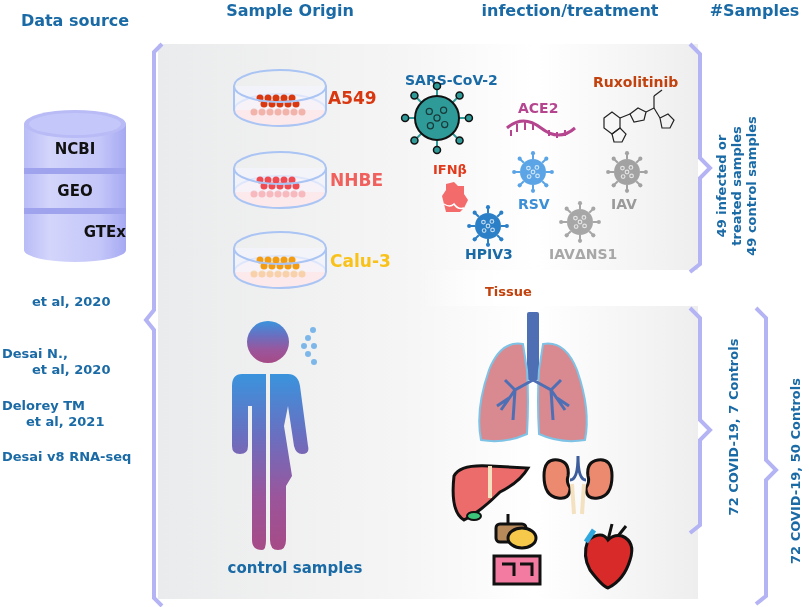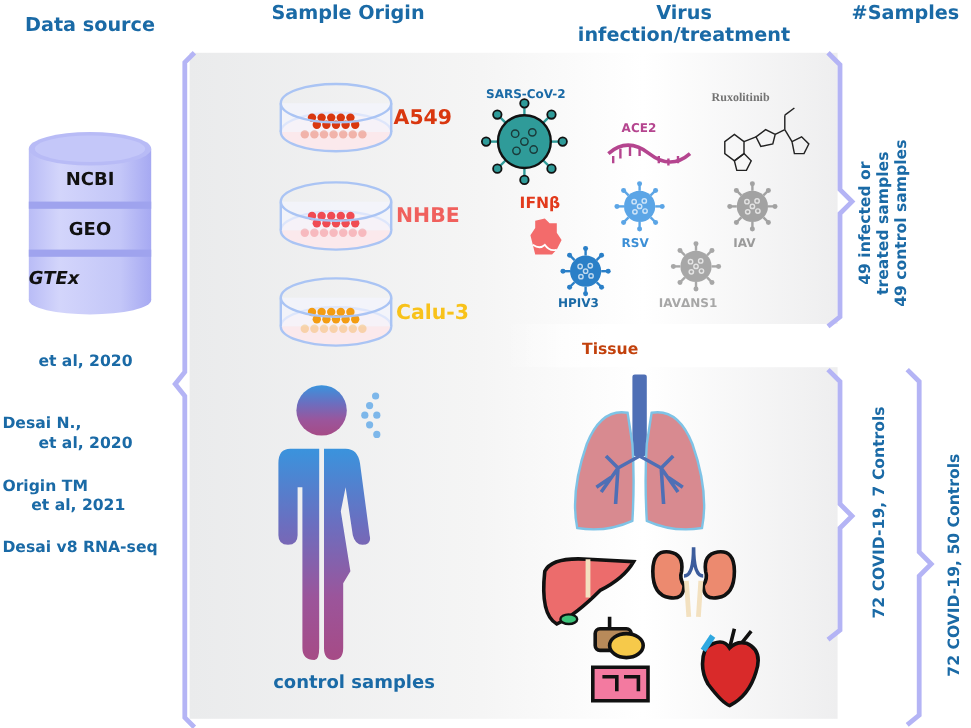--- a/index.html
+++ b/index.html
@@ -5,31 +5,30 @@
   * { box-sizing: border-box; margin: 0; padding: 0; }
   html, body { width: 809px; height: 607px; background: #ffffff; overflow: hidden; }
   body { position: relative; font-family: "DejaVu Sans", sans-serif; font-weight: bold; color: #1f6fae; }
   .abs { position: absolute; }
   .hdr { font-size: 16px; color: #1a6aa6; text-align: center; line-height: 18px; }
   .ref { font-size: 13px; color: #1a6aa6; line-height: 16px; }
   .panel {
     position: absolute;
     background: linear-gradient(90deg, #eaebec 0%, #f5f5f5 45%, #ffffff 70%, #eeeeef 100%);
   }
-  .lbl { font-size: 10px; line-height: 16px; }
+  .lbl { font-size: 14px; line-height: 16px; }
   .vert { position: absolute; transform-origin: center center; transform: rotate(-90deg); white-space: nowrap; text-align: center; font-size: 13px; line-height: 15px; color: #1a6aa6; }
   svg { overflow: visible; }
 </style>
 </head>
 <body>
 
 <div class="abs hdr" style="left:0;top:12px;width:150px;">Data source</div>
 <div class="abs hdr" style="left:200px;top:2px;width:180px;">Sample Origin</div>
 <div class="abs hdr" style="left:450px;top:2px;width:240px;">
-  <div>Virus</div>
   <div>infection/treatment</div>
 </div>
 <div class="abs hdr" style="left:700px;top:2px;width:109px;">#Samples</div>
 
 <div class="panel" style="left:158px;top:44px;width:540px;height:555px;border-radius:0;"></div>
 
 <div class="abs" style="left:420px;top:270px;width:290px;height:36px;background:linear-gradient(90deg, rgba(255,255,255,0) 0%, #ffffff 30%);"></div>
 <div class="abs" style="left:420px;top:306px;width:290px;height:0;"></div>
 
 <svg class="abs" style="left:0;top:0;" width="809" height="607">
@@ -55,32 +54,32 @@
     </defs>
     <rect x="0" y="14" width="102" height="126" fill="url(#dbg)"></rect>
     <ellipse cx="51" cy="140" rx="51" ry="12" fill="url(#dbg)"></ellipse>
     <rect x="0" y="58" width="102" height="6" fill="#9fa3ee"></rect>
     <rect x="0" y="98" width="102" height="6" fill="#9fa3ee"></rect>
     <ellipse cx="51" cy="14" rx="51" ry="14" fill="#b8bbf6"></ellipse>
     <ellipse cx="51" cy="14" rx="46" ry="11" fill="#c4c7f9"></ellipse>
   </svg>
   <div class="abs" style="left:0;top:30px;width:102px;text-align:center;font-size:15px;color:#111;">NCBI</div>
   <div class="abs" style="left:0;top:72px;width:102px;text-align:center;font-size:15px;color:#111;">GEO</div>
-  <div class="abs" style="left:0;top:113px;width:102px;text-align:left;font-size:15px;color:#111;font-style:italic;">GTEx</div>
+  <div class="abs" style="left:0;top:113px;width:102px;text-align:right;font-size:15px;color:#111;">GTEx</div>
 </div>
 
 <div class="abs ref" style="left:2px;top:294px;width:140px;">
   <div style="padding-left:30px;">et al, 2020</div>
 </div>
 <div class="abs ref" style="left:2px;top:346px;width:140px;">
   <div>Desai N.,</div>
   <div style="padding-left:30px;">et al, 2020</div>
 </div>
 <div class="abs ref" style="left:2px;top:398px;width:140px;">
-  <div>Origin TM</div>
+  <div>Delorey TM</div>
   <div style="padding-left:24px;">et al, 2021</div>
 </div>
 <div class="abs ref" style="left:2px;top:449px;width:150px;">Desai v8 RNA-seq</div>
 
 <div id="dishes">
     <svg width="100" height="64" class="abs" style="left: 230px; top: 66px;">
       <ellipse cx="50" cy="44" rx="46" ry="16" fill="#fbe9ec" stroke="#aac4f4" stroke-width="2"></ellipse>
       <rect x="4" y="20" width="92" height="24" fill="#f3f5fd" opacity="0.7"></rect>
       <line x1="4" y1="20" x2="4" y2="44" stroke="#aac4f4" stroke-width="2"></line>
       <line x1="96" y1="20" x2="96" y2="44" stroke="#aac4f4" stroke-width="2"></line>
@@ -176,21 +175,21 @@
     <circle cx="80" cy="28" r="3" fill="#7db7ea"></circle>
     <circle cx="86" cy="36" r="3" fill="#7db7ea"></circle>
   </svg>
 </div>
 <div class="abs" style="left:210px;top:560px;width:170px;text-align:center;font-size:15px;line-height:17px;color:#1a6aa6;">
   <div>control samples</div>
 </div>
 
 <div class="abs lbl" style="left:405px;top:72px;color:#1a6aa6;">SARS-CoV-2</div>
 <div class="abs lbl" style="left:518px;top:100px;color:#b5458f;">ACE2</div>
-<div class="abs lbl" style="left:593px;top:74px;color:#737373;font-family:Liberation Serif, serif;">Ruxolitinib</div>
+<div class="abs lbl" style="left:593px;top:74px;color:#c2410c;">Ruxolitinib</div>
 <div class="abs lbl" style="left:433px;top:162px;color:#e23a1c;font-size:13px;">IFNβ</div>
 <div class="abs lbl" style="left:518px;top:196px;color:#3c8fd6;">RSV</div>
 <div class="abs lbl" style="left:611px;top:196px;color:#9a9a9a;">IAV</div>
 <div class="abs lbl" style="left:465px;top:246px;color:#1a6aa6;">HPIV3</div>
 <div class="abs lbl" style="left:549px;top:246px;color:#a7a7a7;">IAVΔNS1</div>
 
 <svg class="abs" id="virus-layer" style="left:0;top:0;" width="809" height="607">
     <g>
       <line x1="459" y1="118" x2="468.9" y2="118" stroke="#2f9b99" stroke-width="2"></line>
       <circle cx="468.9" cy="118" r="3.52" fill="#2f9b99" stroke="#111" stroke-width="1.5"></circle>

